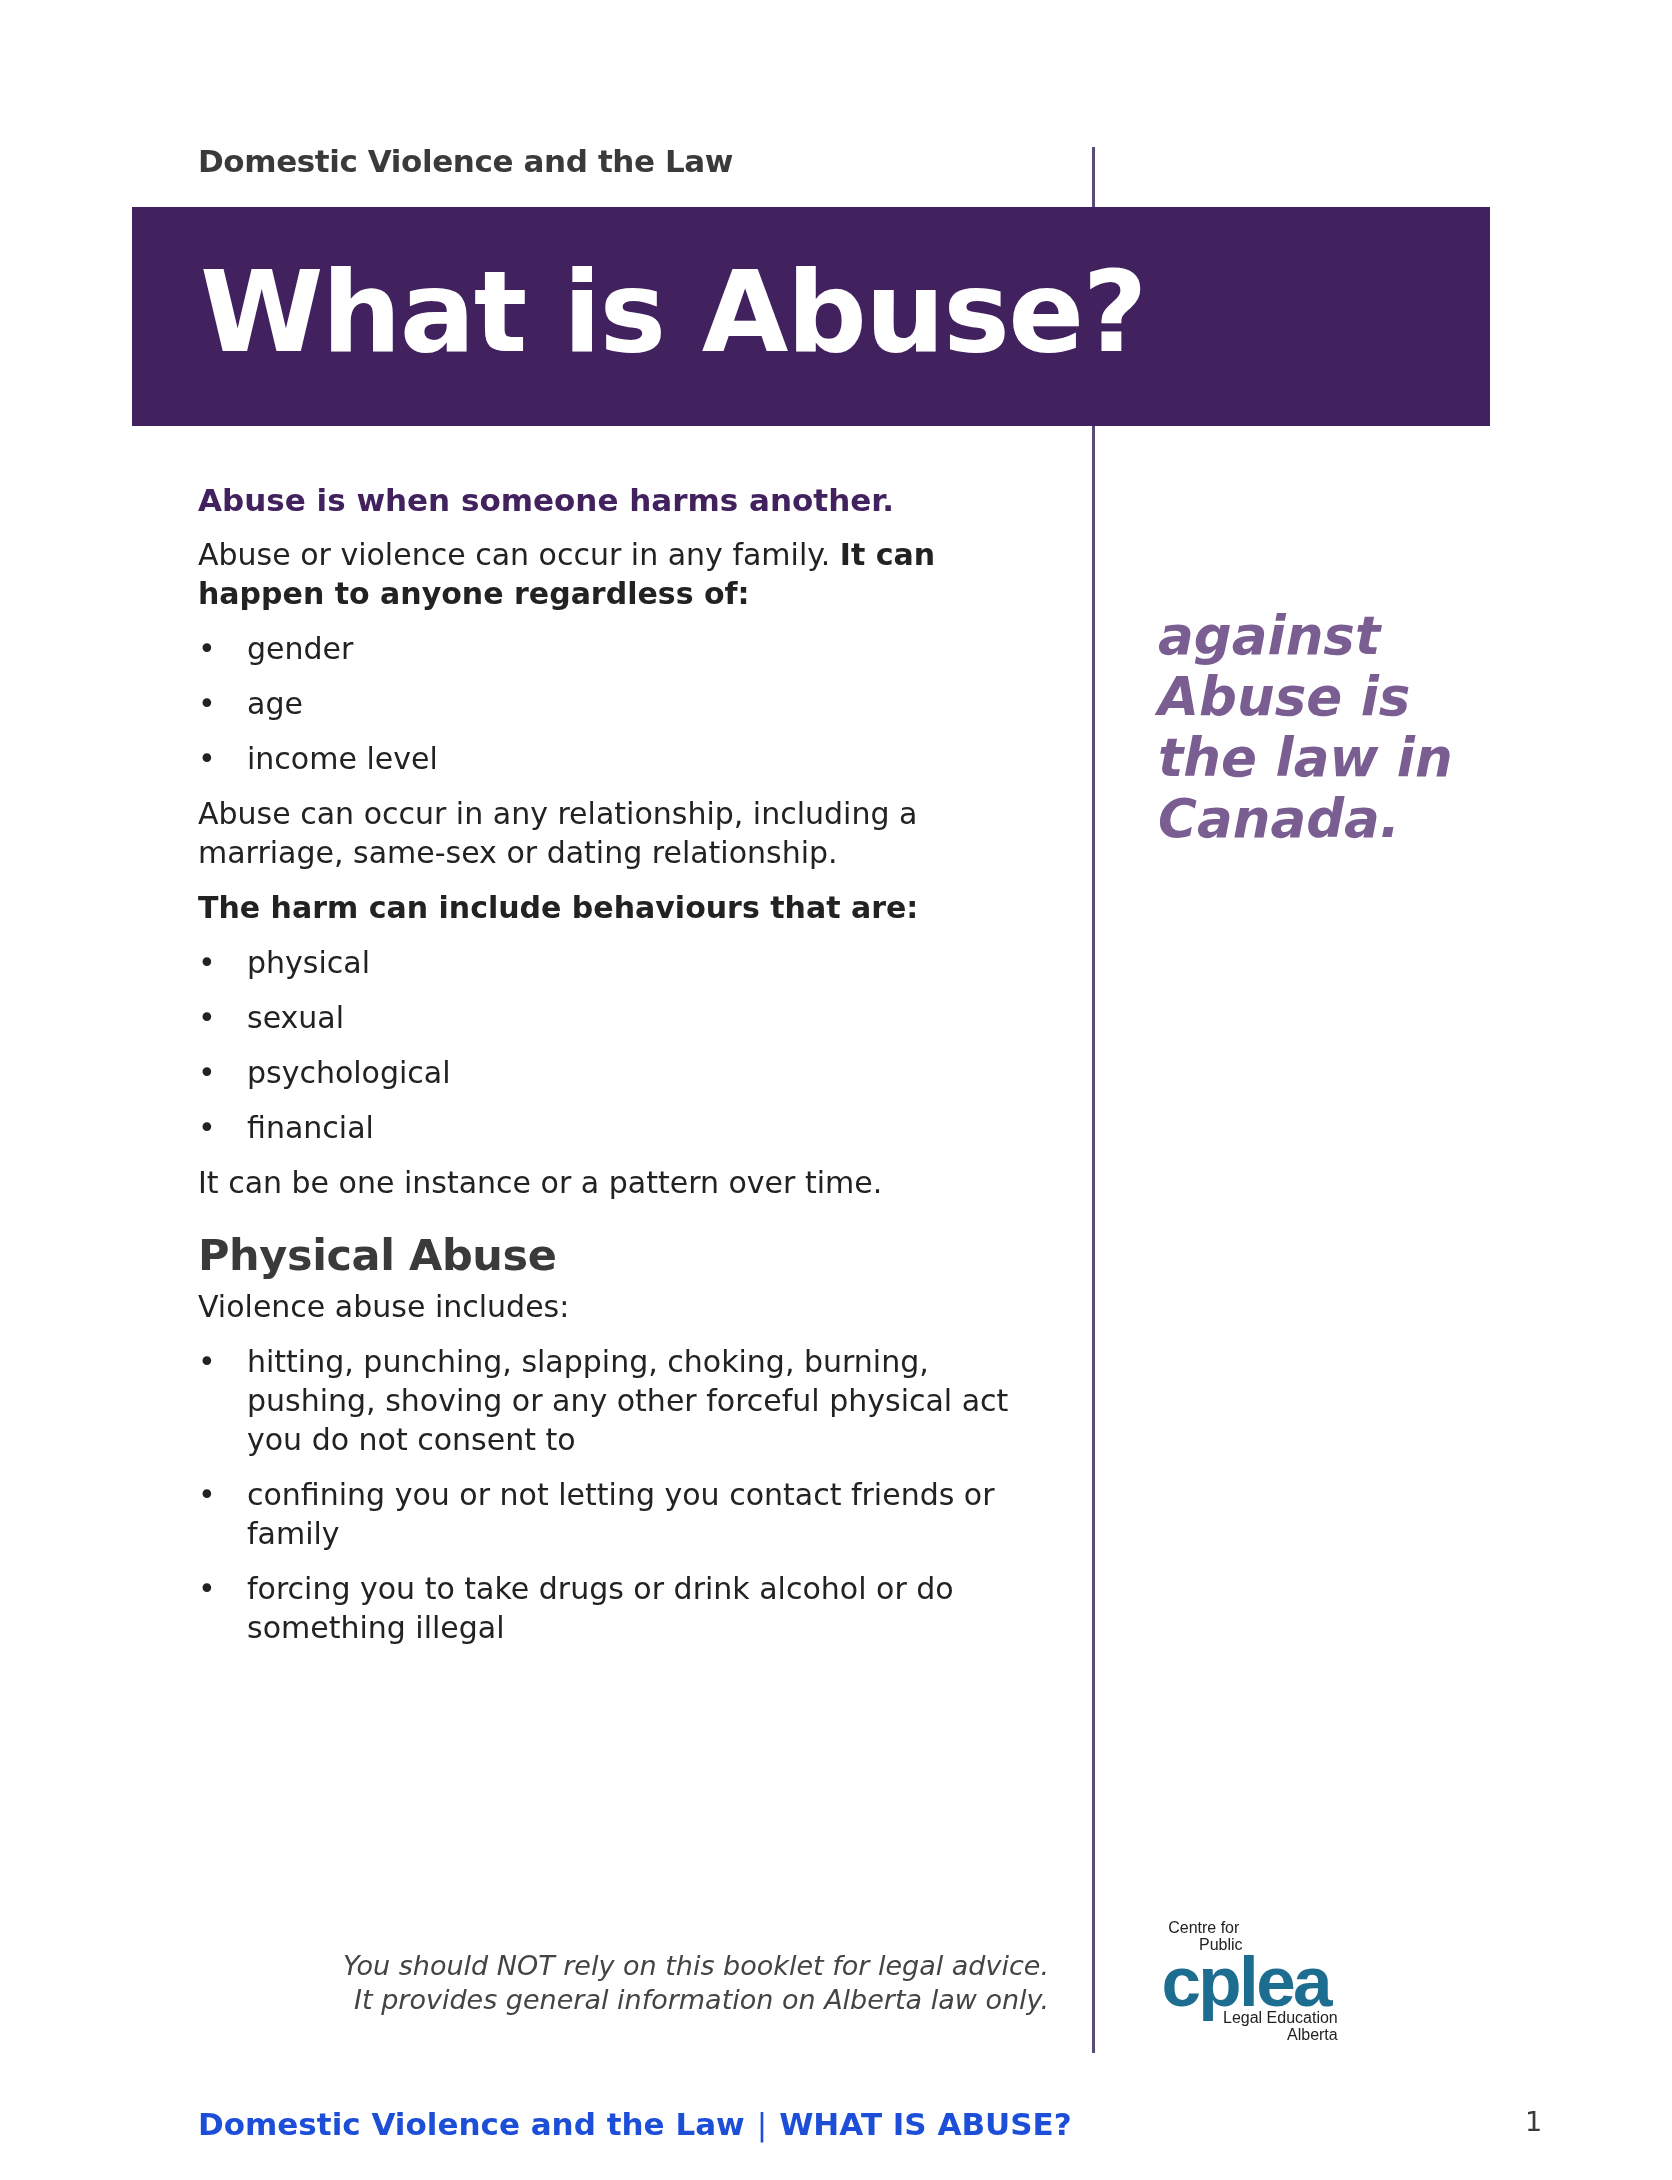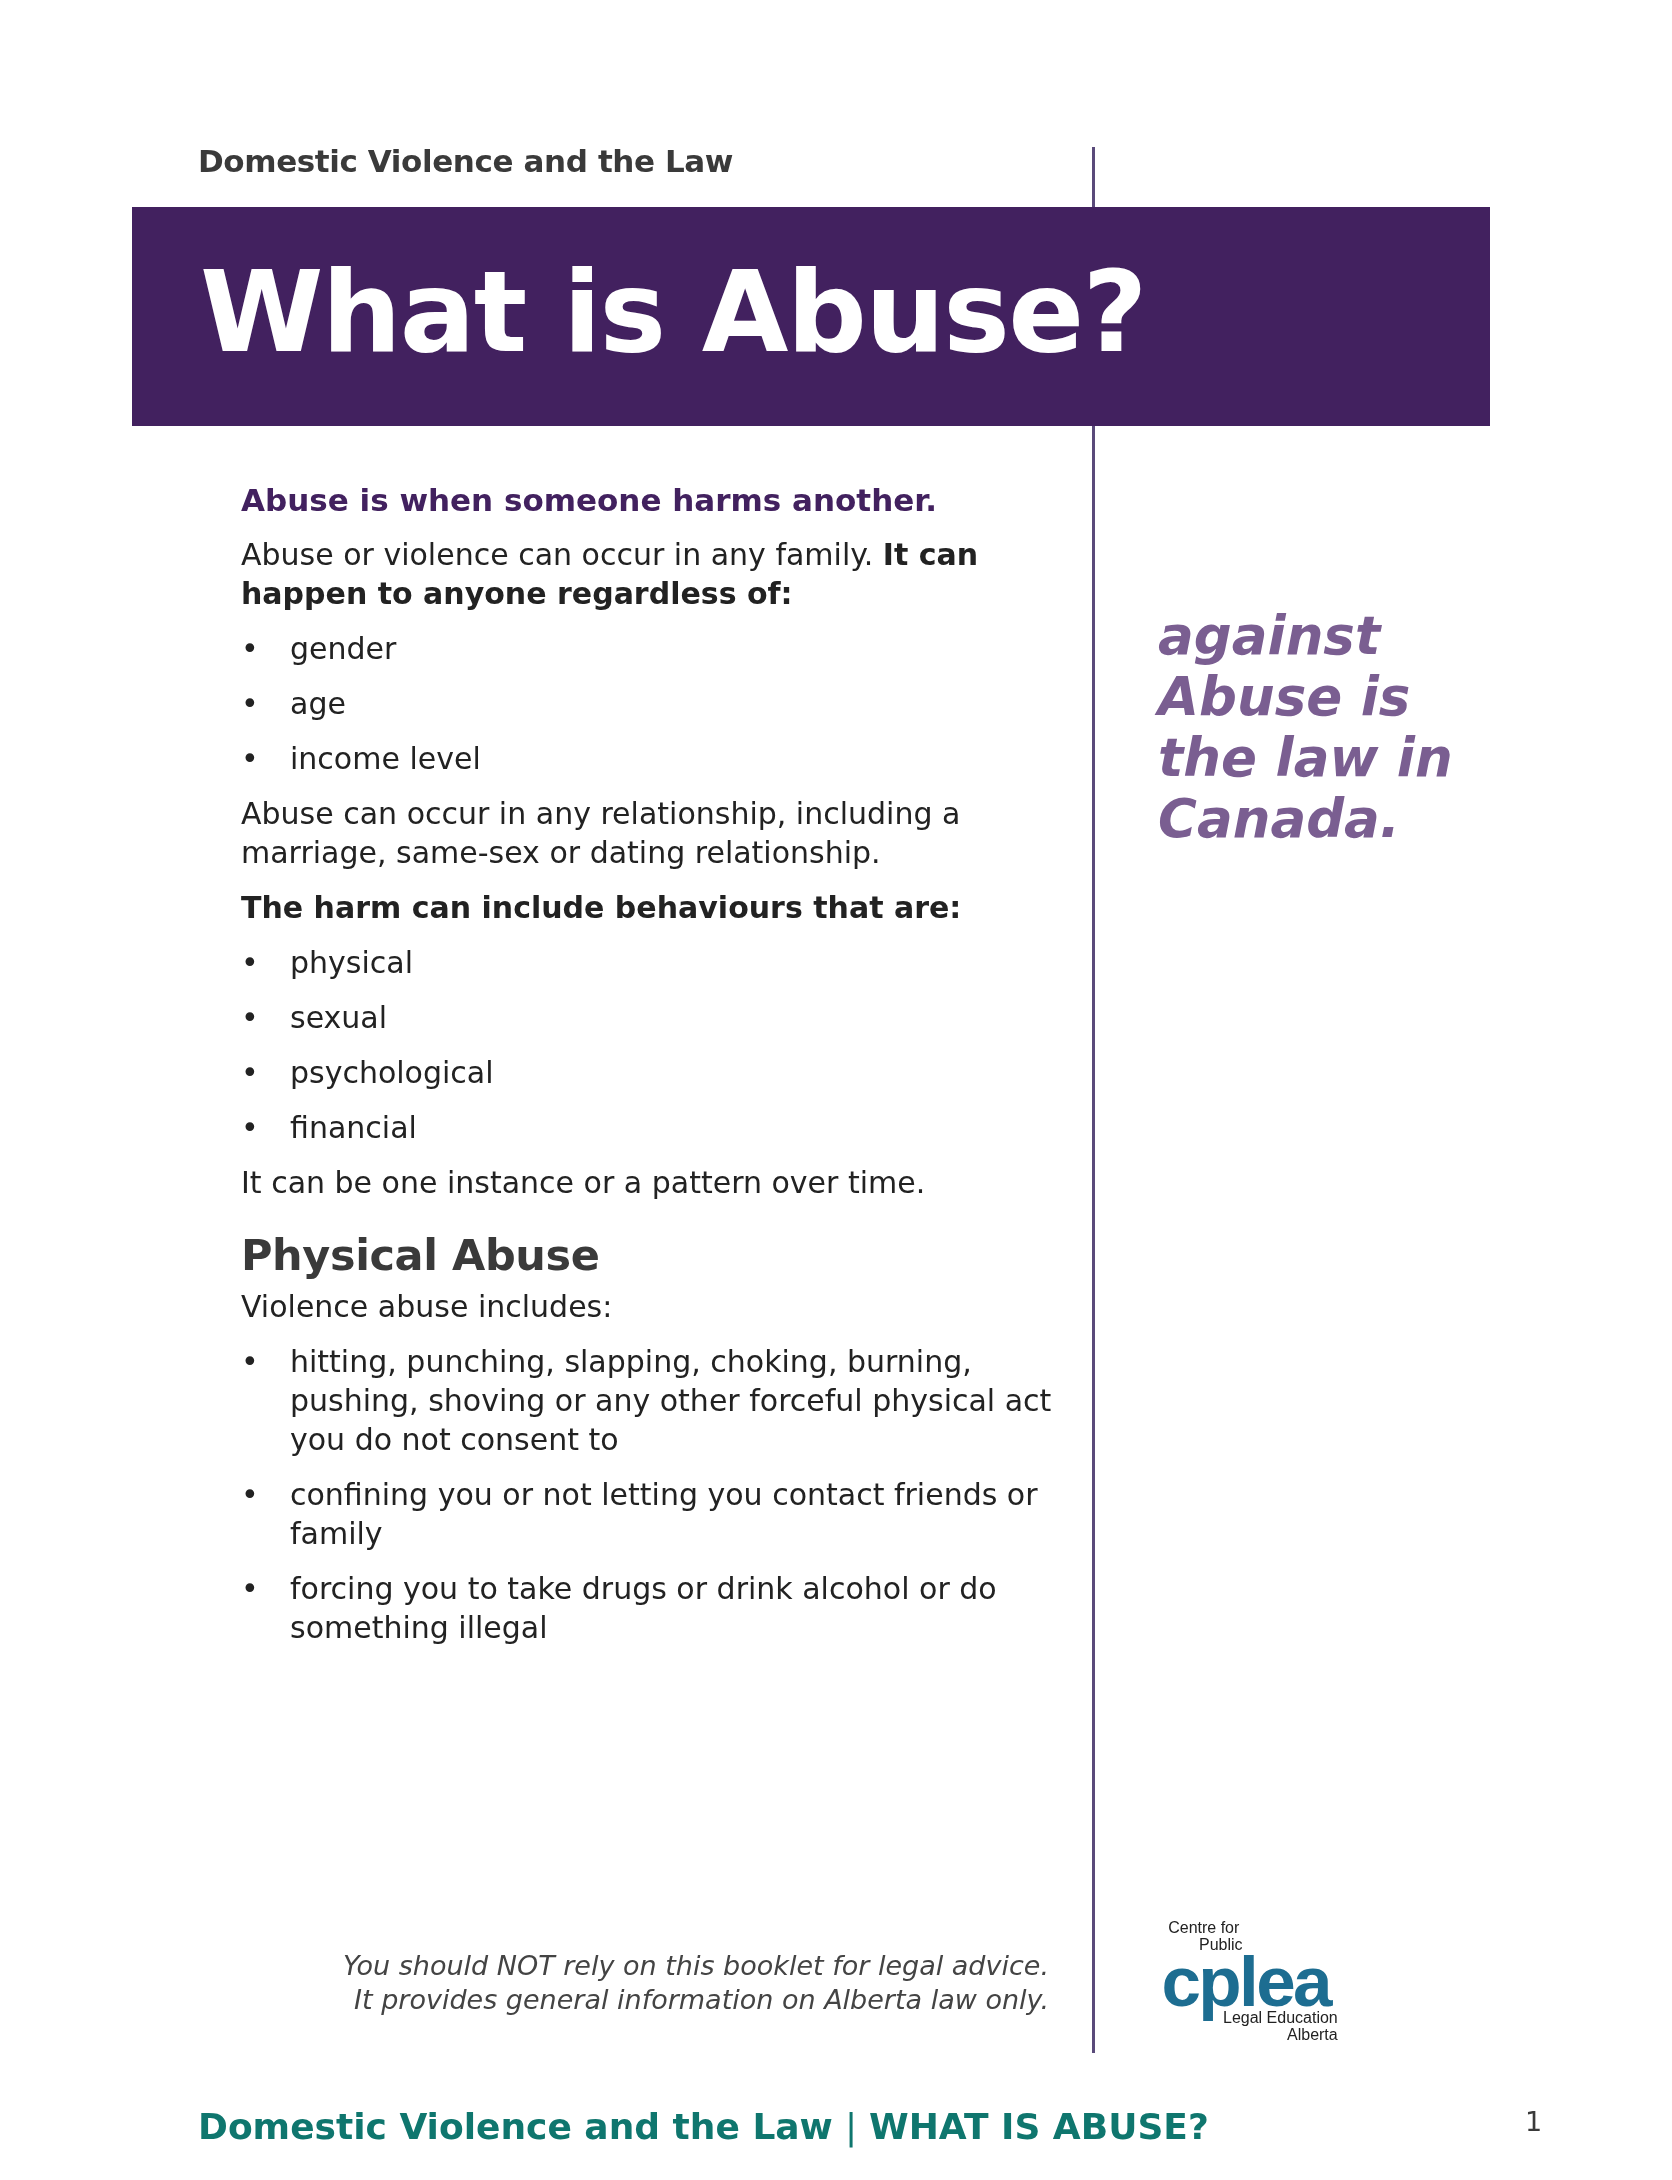--- a/index.html
+++ b/index.html
@@ -1,35 +1,35 @@
 <!DOCTYPE html>
 <html style="font-size:13.6px"><head>
 <meta charset="utf-8">
 <style>
   html, body { margin:0; padding:0; background:#ffffff; }
   body { width:1673px; height:2181px; position:relative; overflow:hidden; font-family:"DejaVu Sans", "Liberation Sans", sans-serif; color:#222; }
   .running-head { position:absolute; left:198px; top:143px; font-size:31px; font-weight:bold; color:#3a3a3a; letter-spacing:-0.4px; }
   .vrule { position:absolute; left:1092px; top:147px; width:2.6px; height:1906px; background:#5a4a7a; }
   .banner { position:absolute; left:132px; top:207px; width:1358px; height:219px; background:#42215f; z-index:2; }
   .banner h1 { margin:0; position:absolute; left:68px; top:49px; font-size:112px; font-weight:bold; color:#ffffff; letter-spacing:-1.7px; line-height:1; }
-  .main { position:absolute; left:198px; top:481px; width:852px; font-size:30px; line-height:39px; color:#222;margin-left:43px; }
+  .main { position:absolute; left:198px; top:481px; width:852px; font-size:30px; line-height:39px; color:#222; }
   .main p { margin:0; }
   .lead { color:#42215f; font-weight:bold; font-size:31px; margin-bottom:15.3px !important; }
   .bold { font-weight:bold; }
   ul { list-style:none; margin:0; padding:0; }
   li { position:relative; padding-left:49px; margin:16px 0; }
   li::before { content:"•"; position:absolute; left:0; top:0; }
   .gap { margin-top:15.3px !important; }
   h2 { margin:34px 0 12px 0; font-size:43px; font-weight:bold; color:#3a3a3a; letter-spacing:-0.4px; }
   .pullquote { position:absolute; left:1158px; top:605px; font-size:53px; line-height:61px; font-weight:bold; font-style:italic; color:#7a5e91; }
   .disclaimer { position:absolute; right:624px; top:1949px; text-align:right; font-style:italic; font-size:27px; line-height:34px; color:#444; }
   .logo { position:absolute; left:1158px; top:1917px; width:204px; height:136px; }
   .logo .small { position:absolute; font-size:16px; color:#222; font-family:"Liberation Sans", sans-serif;text-align:center; }
   .logo .word { position:absolute; left:3.4px; top:29px; font-size:71px; font-weight:bold; color:#1d6d91; font-family:"Liberation Sans", sans-serif; letter-spacing:-2.6px; line-height:1; }
-  .footer { position:absolute; left:198px; top:2106px; font-size:36px; font-weight:bold; color:#0f766e; }
+  .footer { position:absolute; left:198px; top:2106px; font-size:31px; font-weight:bold; color:#1d4ed8; }
   .footer .sep { margin:0 12px; font-weight:normal; }
   .page-num { position:absolute; left:1525px; top:2106px; font-size:27px; color:#3a3a3a; }
 </style>
 </head>
 <body>
 
 <div class="running-head">Domestic Violence and the Law</div>
 <div class="vrule"></div>
 
 <div class="banner">

